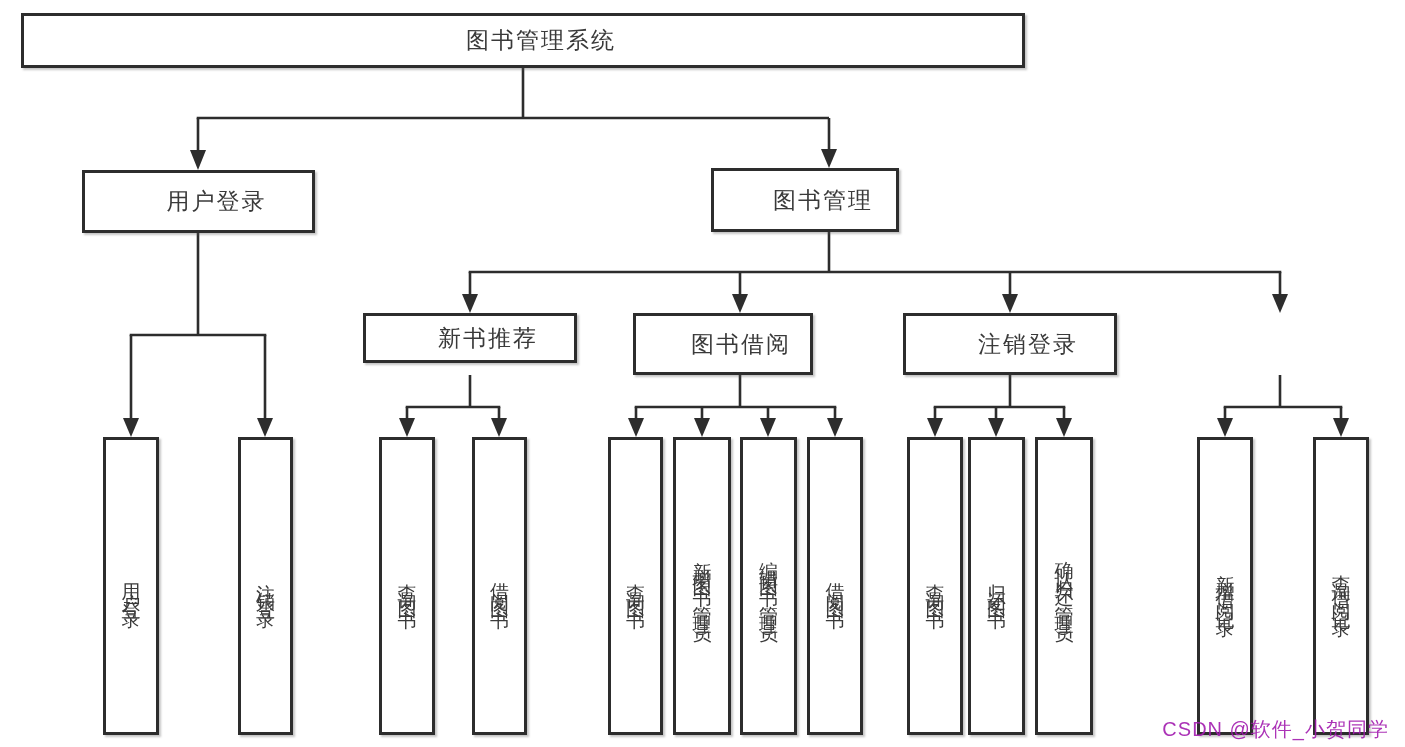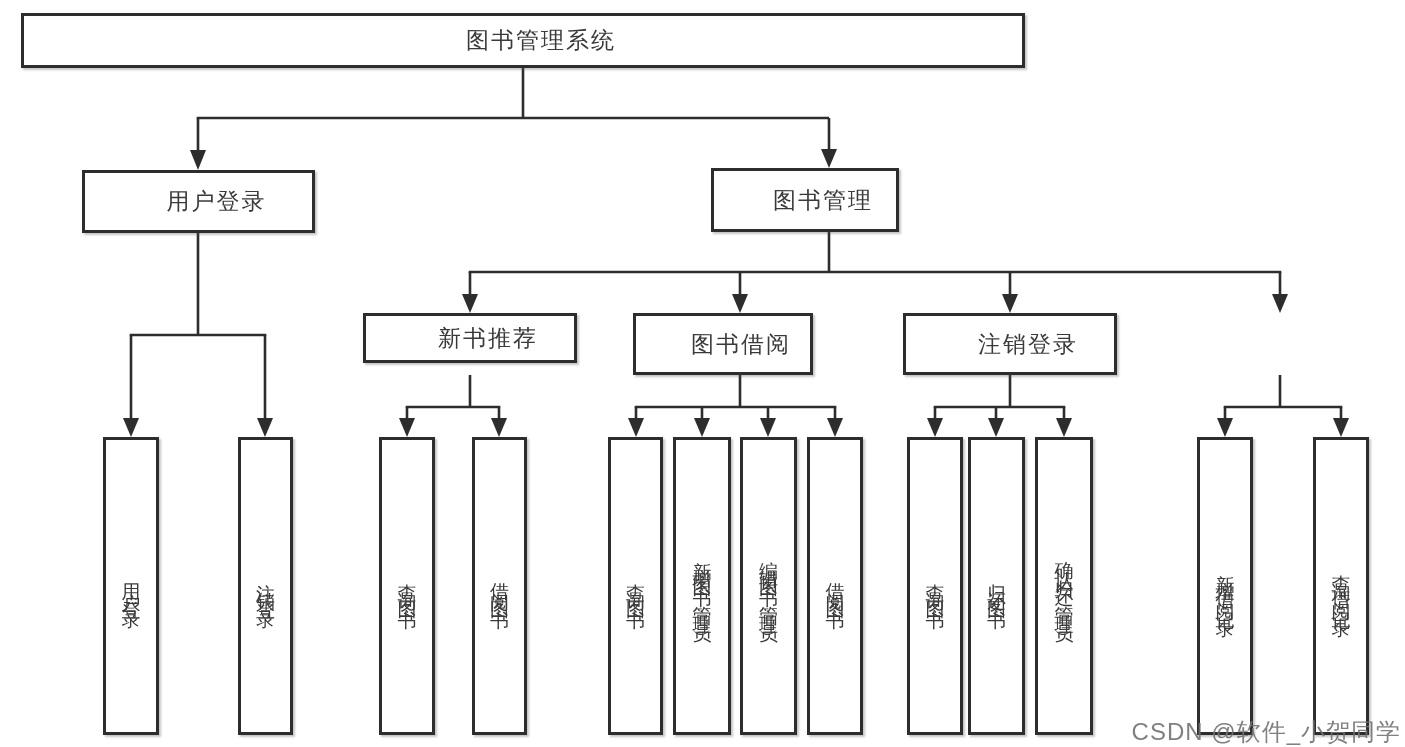--- a/index.html
+++ b/index.html
@@ -24,24 +24,24 @@
   .vnode span{
     writing-mode:vertical-rl;
     text-orientation:mixed;
     font-size:19px;
     letter-spacing:9px;
     white-space:nowrap;
     color:#3a3a3a;
   }
   .watermark{
     position:absolute;
-    right:4px;top:716px;
-    font-size:24px;
+    right:16px;top:716px;
+    font-size:20px;
     letter-spacing:1px;
-    color:#737373;
+    color:#a21caf;
     opacity:0.9;
     white-space:nowrap;
     z-index:10;
   }
 </style>
 </head>
 <body>
 
 <div id="stage">
 

